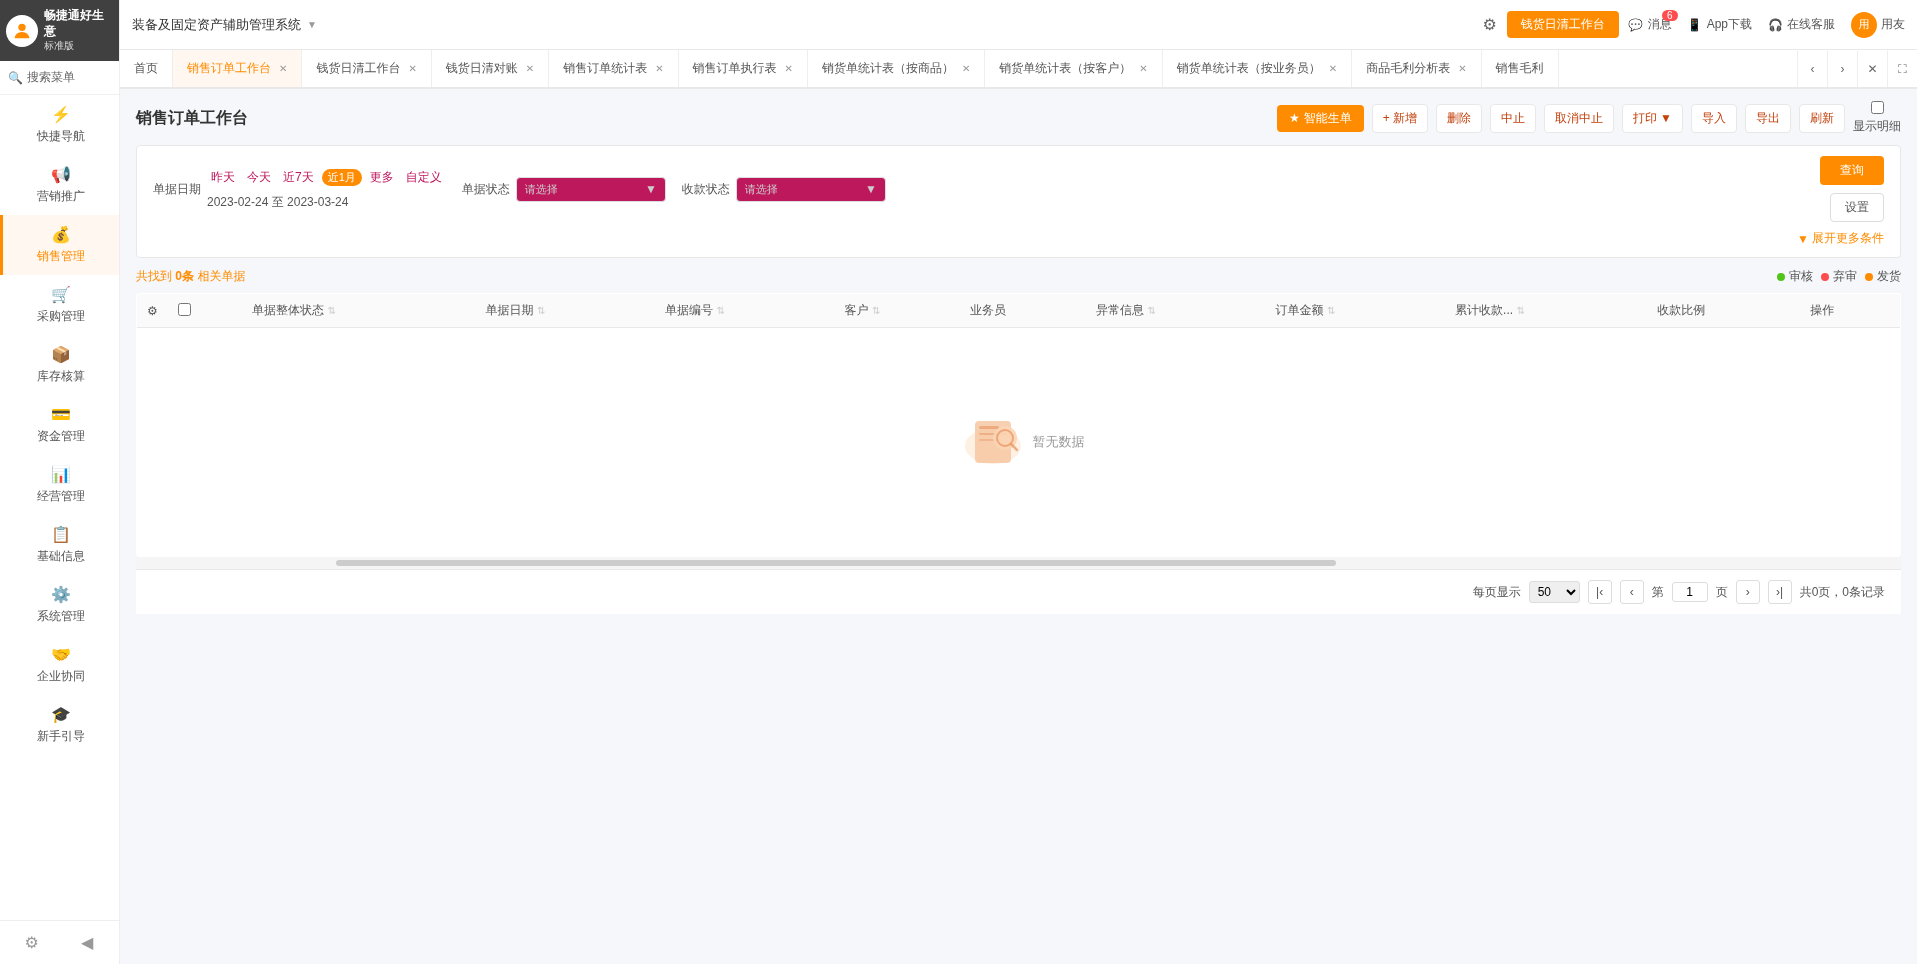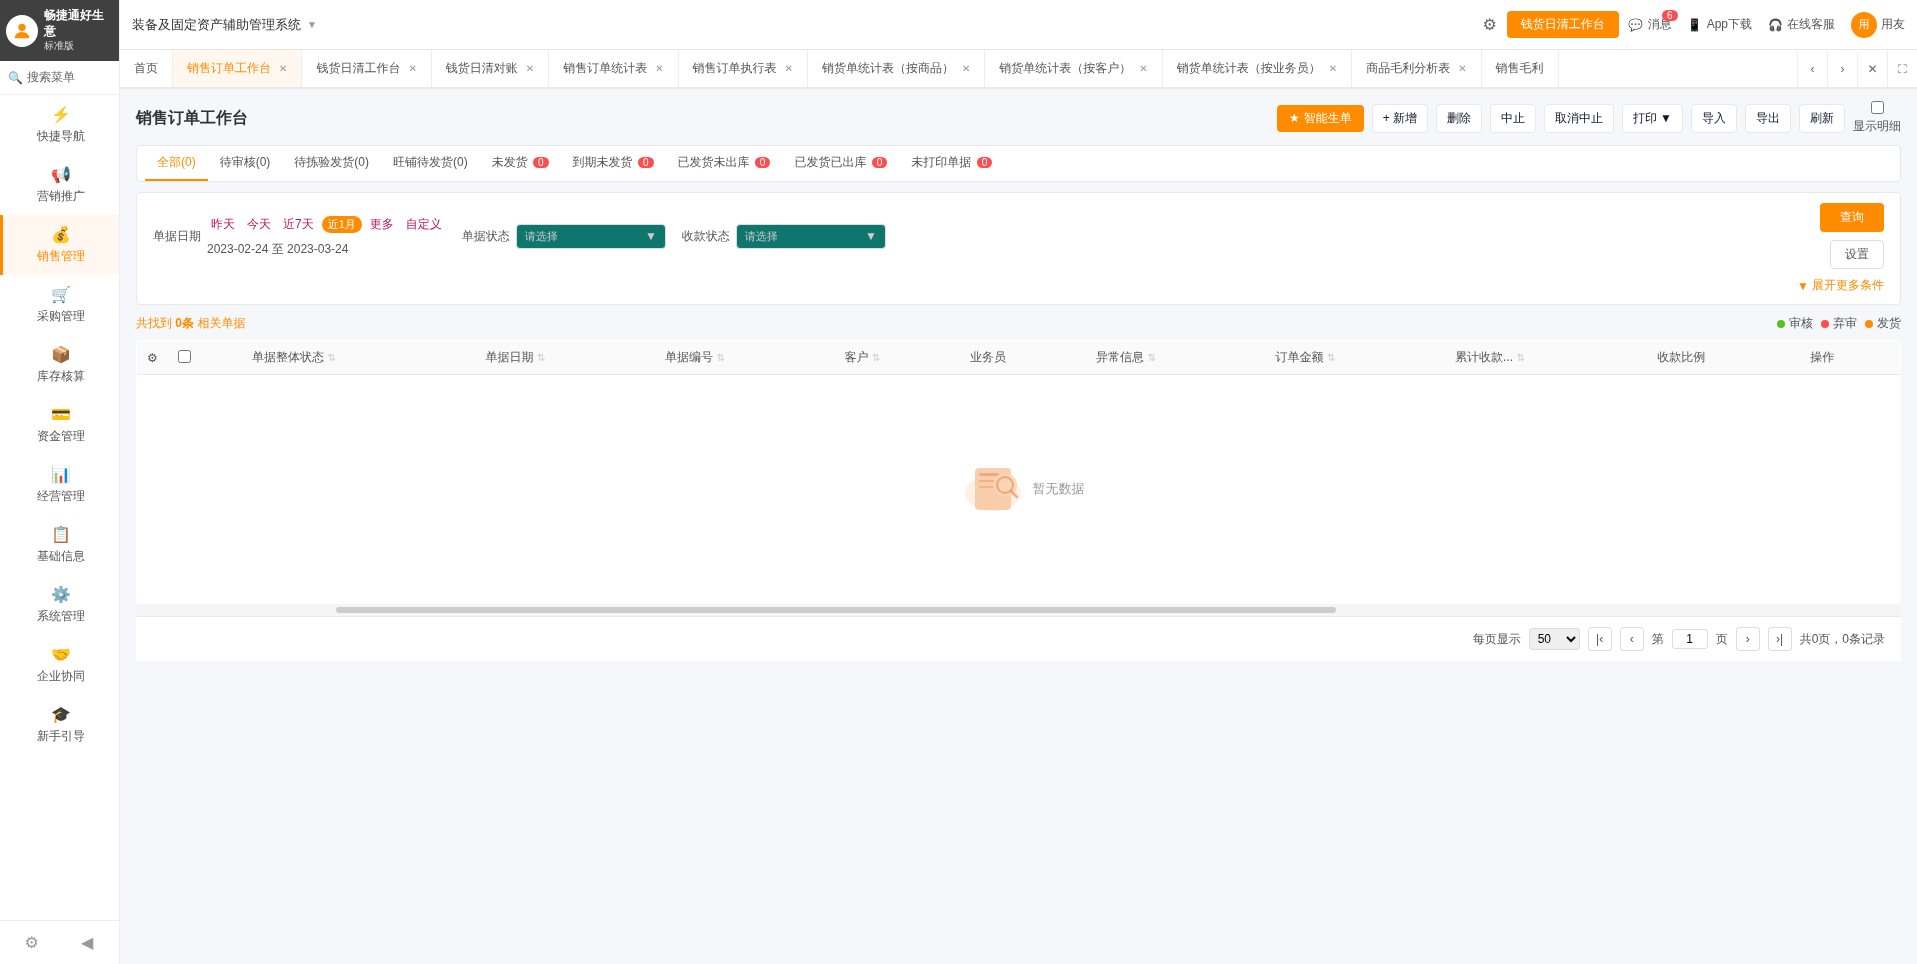--- a/index.html
+++ b/index.html
@@ -46,40 +46,40 @@
     .tab-bar-btn { width: 30px; height: 36px; display: flex; align-items: center; justify-content: center; cursor: pointer; color: #666; border-left: 1px solid #eee; }
 
     
     .content-area { flex: 1; padding: 12px 16px; overflow: auto; background: #f5f7fa; }
 
     
     .page-title-bar { display: flex; align-items: center; justify-content: space-between; margin-bottom: 10px; }
     .page-title { font-size: 16px; font-weight: bold; color: #333; }
     .page-actions { display: flex; align-items: center; gap: 8px; }
     .btn-smart { background: #ff8c00; color: #fff; padding: 5px 12px; border-radius: 4px; cursor: pointer; font-size: 12px; display: flex; align-items: center; gap: 4px; }
-    .btn-action { color: #0f172a; padding: 5px 10px; cursor: pointer; font-size: 12px; display: flex; align-items: center; gap: 3px; background: #fff; border: 1px solid #e8e8e8; border-radius: 4px; }
+    .btn-action { color: #c2410c; padding: 5px 10px; cursor: pointer; font-size: 12px; display: flex; align-items: center; gap: 3px; background: #fff; border: 1px solid #e8e8e8; border-radius: 4px; }
     .checkbox-label { display: flex; align-items: center; gap: 4px; color: #555; font-size: 12px; cursor: pointer; flex-direction: column; }
 
     
     .filter-tabs { display: flex; background: #fff; border-radius: 4px; padding: 0 8px; border: 1px solid #e8e8e8; margin-bottom: 10px; }
     .filter-tab { padding: 8px 12px; cursor: pointer; color: #555; font-size: 12px; white-space: nowrap; border-bottom: 2px solid transparent; }
     .filter-tab.active { color: #ff8c00; border-bottom-color: #ff8c00; }
     .filter-tab .count-badge { background: #ff4d4f; color: #fff; border-radius: 10px; padding: 0 5px; font-size: 10px; margin-left: 2px; }
 
     
     .search-panel { background: #fff; border-radius: 4px; padding: 10px 16px; border: 1px solid #e8e8e8; margin-bottom: 10px; }
     .search-row { display: flex; align-items: center; gap: 16px; flex-wrap: wrap; }
     .search-field { display: flex; align-items: center; gap: 6px; }
     .search-label { color: #555; font-size: 12px; white-space: nowrap; }
     .search-date-group { display: flex; align-items: center; gap: 4px; }
     .date-option { color: #be185d; font-size: 12px; cursor: pointer; padding: 2px 4px; }
     .date-badge { background: #ff8c00; color: #fff; border-radius: 10px; padding: 1px 6px; font-size: 11px; cursor: pointer; }
     .date-range { color: #555; font-size: 12px; display: flex; align-items: center; gap: 4px; margin-top: 4px; }
     .date-field-left { display: flex; flex-direction: column; gap: 2px; }
-    .select-box { border: 1px solid #ddd; border-radius: 4px; padding: 4px 8px; font-size: 12px; color: #555; background: #0f766e; cursor: pointer; min-width: 120px; display: flex; align-items: center; justify-content: space-between; gap: 4px; }
+    .select-box { border: 1px solid #ddd; border-radius: 4px; padding: 4px 8px; font-size: 12px; color: #555; background: #be185d; cursor: pointer; min-width: 120px; display: flex; align-items: center; justify-content: space-between; gap: 4px; }
     .expand-btn { color: #ff8c00; cursor: pointer; font-size: 12px; display: flex; align-items: center; gap: 3px; margin-left: auto; }
     .btn-query { background: #ff8c00; color: #fff; padding: 6px 20px; border-radius: 4px; cursor: pointer; font-size: 12px; border: none; }
     .btn-settings { background: #fff; color: #555; padding: 5px 14px; border-radius: 4px; cursor: pointer; font-size: 12px; border: 1px solid #ddd; margin-top: 4px; }
     .search-actions-col { display: flex; flex-direction: column; gap: 4px; align-items: flex-end; margin-left: auto; }
 
     
     .results-bar { display: flex; align-items: center; justify-content: space-between; margin-bottom: 8px; }
     .results-count { font-size: 12px; color: #555; }
     .results-count span { color: #ff8c00; }
     .results-actions { display: flex; align-items: center; gap: 8px; }
@@ -285,31 +285,20 @@
           <div class="btn-action">导入</div>
           <div class="btn-action">导出</div>
           <div class="btn-action">刷新</div>
           <label class="checkbox-label">
             <input type="checkbox" style="">
             <span>显示明细</span>
           </label>
         </div>
       </div>
 
-      <div class="filter-tabs">
-        <div class="filter-tab active">全部(0)</div>
-        <div class="filter-tab">待审核(0)</div>
-        <div class="filter-tab">待拣验发货(0)</div>
-        <div class="filter-tab">旺铺待发货(0)</div>
-        <div class="filter-tab">未发货 <span class="count-badge">0</span></div>
-        <div class="filter-tab">到期未发货 <span class="count-badge">0</span></div>
-        <div class="filter-tab">已发货未出库 <span class="count-badge">0</span></div>
-        <div class="filter-tab">已发货已出库 <span class="count-badge">0</span></div>
-        <div class="filter-tab">未打印单据 <span class="count-badge">0</span></div>
-      </div>
 
       <div class="search-panel">
         <div class="search-row">
           <div class="search-field">
             <span class="search-label">单据日期</span>
             <div class="date-field-left">
               <div class="search-date-group">
                 <span class="date-option">昨天</span>
                 <span class="date-option">今天</span>
                 <span class="date-option">近7天</span>

